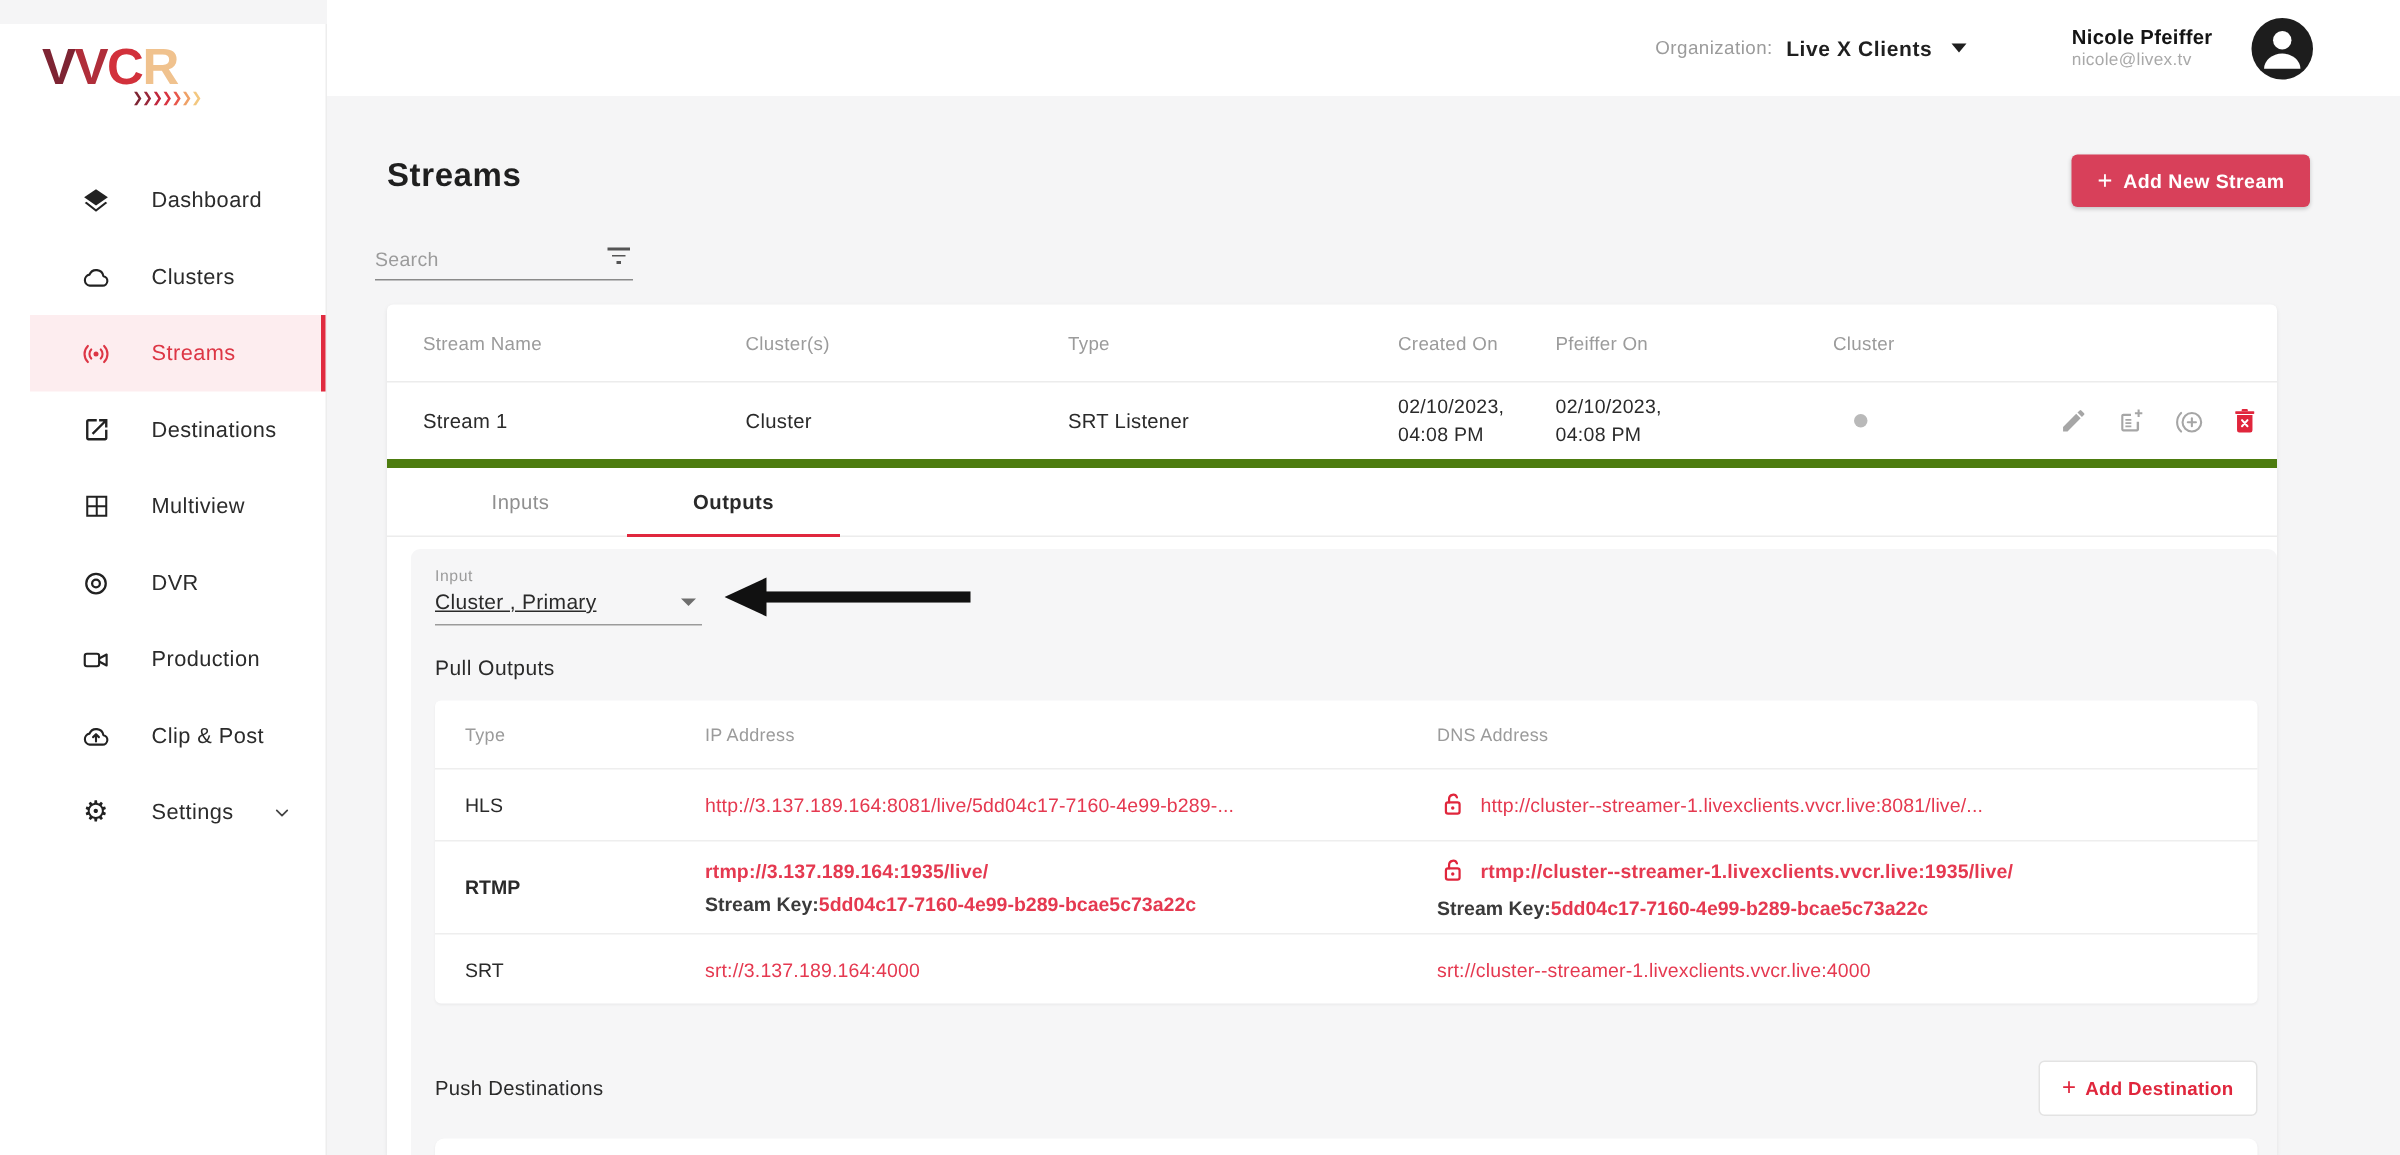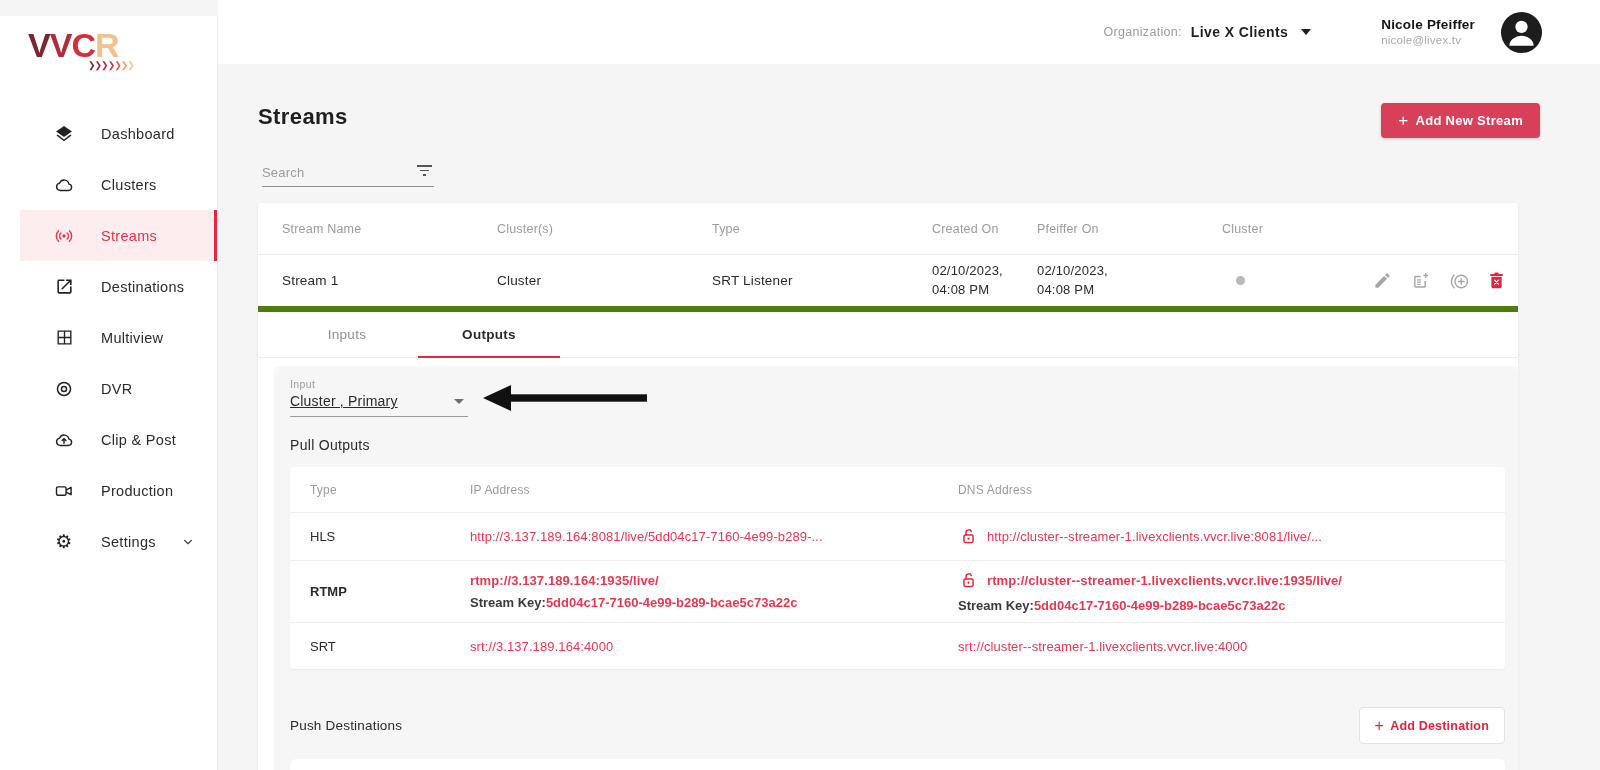--- a/index.html
+++ b/index.html
@@ -39,21 +39,21 @@
 
   
   .main { position:absolute; left:218px; top:64px; right:0; bottom:0; background:#f5f5f6; }
   .page-title { position:absolute; left:40px; top:40px; font-size:22px; font-weight:600;
     letter-spacing:.4px; color:#1f1f1f; }
   .btn-red { position:absolute; right:60px; top:39px; height:35px; background:#d8405a; color:#fff;
     border:none; border-radius:4px; padding:0 17px; font-size:13px; font-weight:700; letter-spacing:.3px;
     display:flex; align-items:center; gap:7px; cursor:pointer; box-shadow:0 1px 3px rgba(0,0,0,.2);
     font-family:"Liberation Sans", sans-serif; }
   .btn-red .plus { font-size:17px; font-weight:400; }
-  .searchwrap { position:absolute; left:44px; top:96px; width:172px; }
+  .searchwrap { position:absolute; left:32px; top:96px; width:172px; }
   .searchwrap input { width:100%; border:none; outline:none; background:transparent;
     border-bottom:1px solid #8a8a8a; font-size:13px; padding:5px 26px 6px 0; color:#333;
     font-family:"Liberation Sans", sans-serif; letter-spacing:.2px; }
   .searchwrap input::placeholder { color:#9b9b9b; }
   .filter-ic { position:absolute; right:2px; top:5px; width:16px; cursor:pointer; }
   .filter-ic i { display:block; background:#555; height:1.6px; margin:0 auto 3px auto; }
   .filter-ic i:nth-child(1){ width:15px; } .filter-ic i:nth-child(2){ width:9px; } .filter-ic i:nth-child(3){ width:3px; }
 
   
   .card { position:absolute; left:40px; top:139px; width:1260px; height:567px; background:#fff;
@@ -173,36 +173,36 @@
           <svg width="20" height="20" viewBox="0 0 24 24" fill="none" stroke="currentColor" stroke-width="1.8">
               <circle cx="12" cy="12" r="7.8"></circle>
               <circle cx="12" cy="12" r="3.1"></circle>
             </svg>
         </span>
         <span>DVR</span>
       </div>
 
       <div class="nav-item">
         <span class="ic">
+          <svg width="20" height="20" viewBox="0 0 24 24" fill="none" stroke="currentColor" stroke-width="1.7" stroke-linejoin="round">
+              <rect x="3" y="7" width="11.5" height="10" rx="1.8"></rect>
+              <path d="M14.5 10.8 L20.5 7.6 V16.4 L14.5 13.2"></path>
+            </svg>
+        </span>
+        <span>Production</span>
+      </div>
+
+      <div class="nav-item">
+        <span class="ic">
           <svg width="20" height="20" viewBox="0 0 24 24" fill="none" stroke="currentColor" stroke-width="1.7" stroke-linecap="round" stroke-linejoin="round">
               <path d="M7 18.5 h10.3 a3.8 3.8 0 0 0 .6 -7.55 A5.8 5.8 0 0 0 6.8 9.7 A4.45 4.45 0 0 0 7 18.5 Z"></path>
               <path d="M12 16 V10.3 M9.7 12.5 L12 10.2 L14.3 12.5"></path>
             </svg>
         </span>
         <span>Clip &amp; Post</span>
-      </div>
-
-      <div class="nav-item">
-        <span class="ic">
-          <svg width="20" height="20" viewBox="0 0 24 24" fill="none" stroke="currentColor" stroke-width="1.7" stroke-linejoin="round">
-              <rect x="3" y="7" width="11.5" height="10" rx="1.8"></rect>
-              <path d="M14.5 10.8 L20.5 7.6 V16.4 L14.5 13.2"></path>
-            </svg>
-        </span>
-        <span>Production</span>
       </div>
 
       <div class="nav-item">
         <span class="ic">
             <span class="nav-gear">⚙</span>
           </span>
         <span>Settings</span>
         <span class="nav-chev">
           <svg width="14" height="14" viewBox="0 0 24 24" fill="none" stroke="currentColor" stroke-width="2" stroke-linecap="round" stroke-linejoin="round">
               <polyline points="6,9 12,15 18,9"></polyline>

